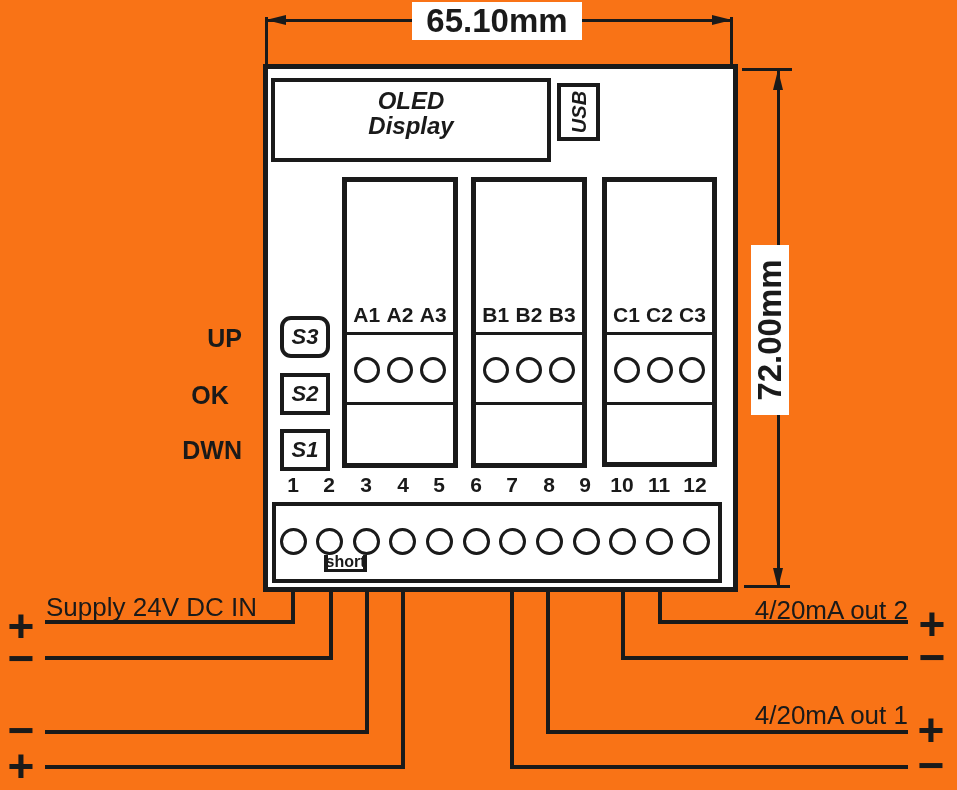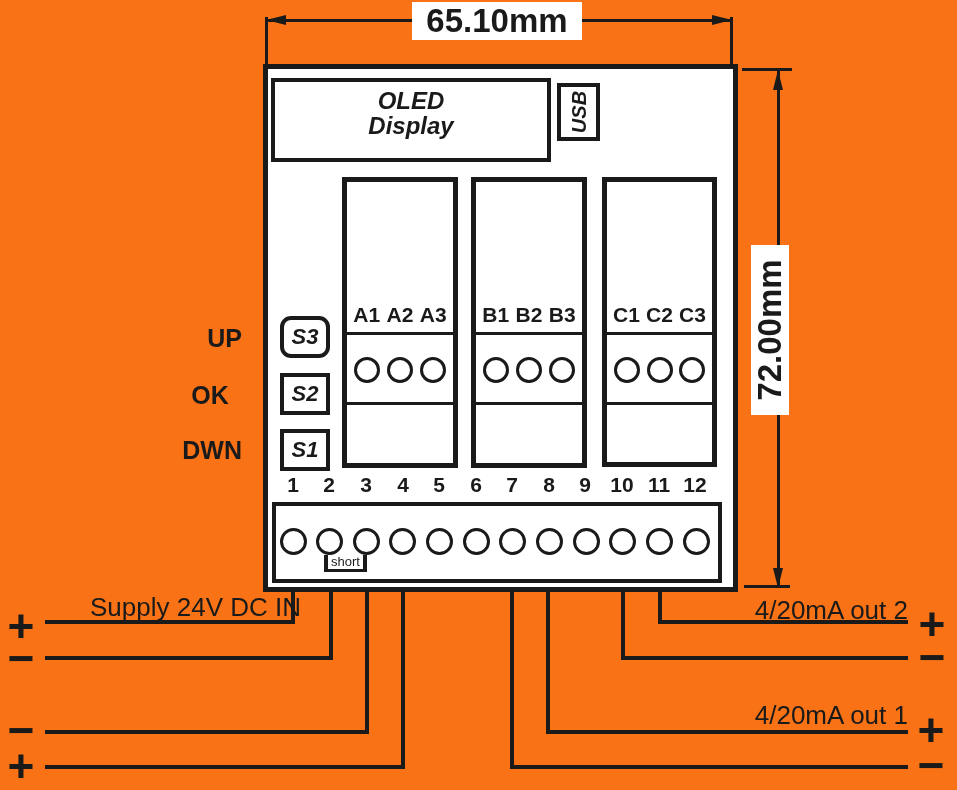--- a/index.html
+++ b/index.html
@@ -25,21 +25,21 @@
         font-size:22px;font-weight:bold;font-style:italic;background:#fff;}
   .btnlabel{position:absolute;left:178px;width:64px;text-align:right;font-size:25px;font-weight:bold;line-height:26px;}
   .wire{position:absolute;background:#1a1a1a;}
   .wlabel{position:absolute;font-size:26px;line-height:27px;white-space:nowrap;}
   .pol{position:absolute;width:40px;height:40px;display:flex;align-items:center;justify-content:center;
        font-size:46px;font-weight:bold;}
   .arrow{position:absolute;width:0;height:0;}
   #short-bracket{position:absolute;left:324px;top:555px;width:43px;height:17px;box-sizing:border-box;
     border-left:4px solid #1a1a1a;border-right:4px solid #1a1a1a;border-bottom:3px solid #1a1a1a;
     display:flex;align-items:flex-start;justify-content:center;}
-  #short-bracket span{font-size:13px;font-weight:normal;line-height:13px;}
+  #short-bracket span{font-size:16px;font-weight:bold;line-height:13px;}
 </style>
 </head>
 <body>
 
 <div id="canvas">
 
   <div class="abs ink" style="left:265px;top:17px;width:3px;height:47px;"></div>
   <div class="abs ink" style="left:730px;top:17px;width:3px;height:47px;"></div>
   <div class="abs ink" style="left:266px;top:19px;width:466px;height:3px;"></div>
   <div class="arrow" style="left:266px;top:15px;border-right:20px solid #1a1a1a;border-top:5px solid transparent;border-bottom:5px solid transparent;"></div>
@@ -159,21 +159,21 @@
 
   <div class="wire" style="left:45px;top:620px;width:250px;height:4px;"></div>
   <div class="wire" style="left:45px;top:656px;width:288px;height:4px;"></div>
   <div class="wire" style="left:45px;top:730px;width:324px;height:4px;"></div>
   <div class="wire" style="left:45px;top:765px;width:360px;height:4px;"></div>
   <div class="wire" style="left:658px;top:620px;width:250px;height:4px;"></div>
   <div class="wire" style="left:621px;top:656px;width:287px;height:4px;"></div>
   <div class="wire" style="left:546px;top:730px;width:362px;height:4px;"></div>
   <div class="wire" style="left:510px;top:765px;width:398px;height:4px;"></div>
 
-  <div class="wlabel" style="left:46px;top:594px;margin-left:44px;">Supply 24V DC IN</div>
+  <div class="wlabel" style="left:46px;top:594px;">Supply 24V DC IN</div>
   <div class="wlabel" style="left:748px;top:597px;width:160px;text-align:right;">4/20mA out 2</div>
   <div class="wlabel" style="left:748px;top:702px;width:160px;text-align:right;">4/20mA out 1</div>
 
   <div class="pol" style="left:1px;top:606px;">+</div>
   <div class="pol" style="left:1px;top:638px;">−</div>
   <div class="pol" style="left:1px;top:710px;">−</div>
   <div class="pol" style="left:1px;top:746px;">+</div>
   <div class="pol" style="left:912px;top:604px;">+</div>
   <div class="pol" style="left:912px;top:637px;">−</div>
   <div class="pol" style="left:911px;top:710px;">+</div>

